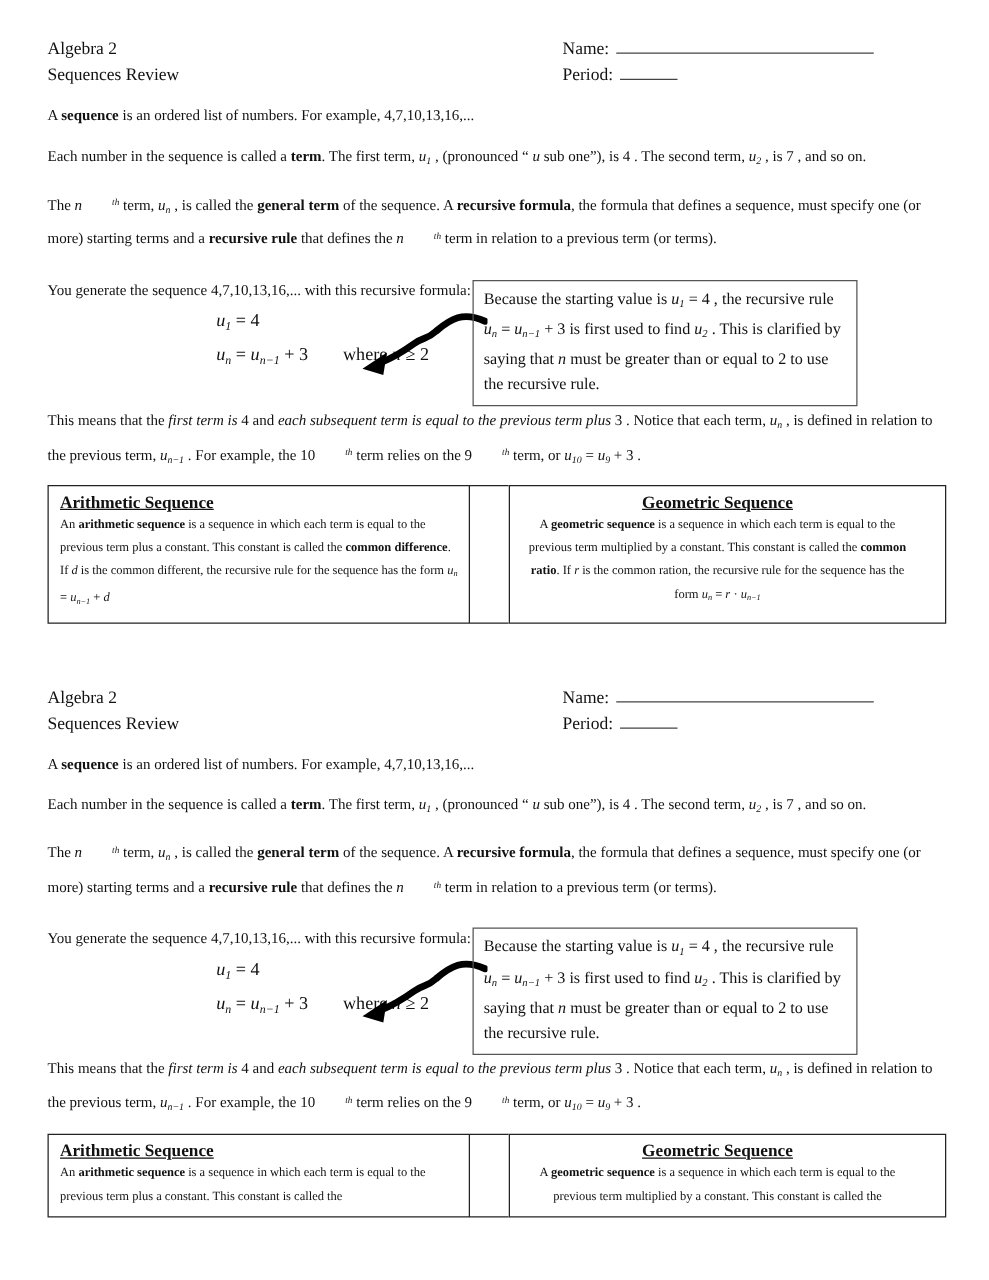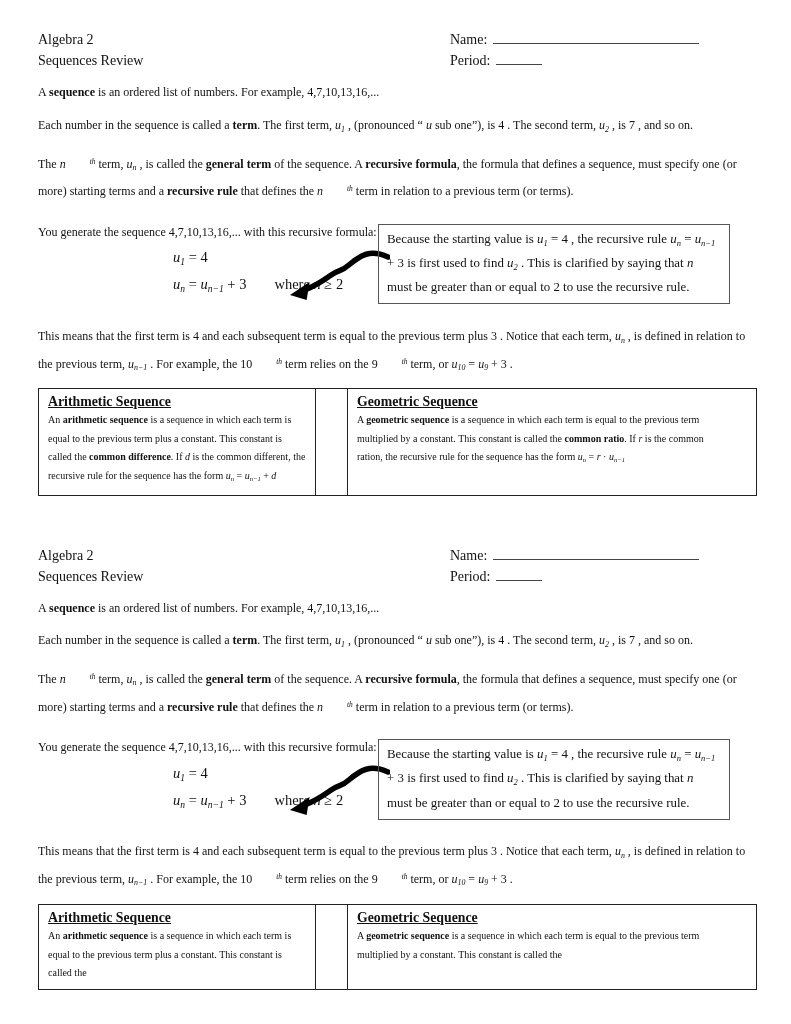--- a/index.html
+++ b/index.html
@@ -15,45 +15,45 @@
   
   .hdr { position: relative; font-size: 14px; line-height: 21px; }
   .hdr-right { position: absolute; left: 412px; top: 0; }
   .blank { display: inline-block; border-bottom: 1px solid #444; height: 13px; }
   .name-blank { width: 206px; margin-left: 6px; }
   .period-blank { width: 46px; margin-left: 6px; }
 
   
   .para { margin: 11px 0 0 0; font-size: 12px; line-height: 21.5px; }
   .b { font-weight: 700; }
-  .i { }
+  .i { font-style: italic; }
   .m { font-style: italic; }
   .sb { font-style: italic; font-size: 0.66em; vertical-align: -0.32em; }
   .sp { font-style: italic; font-size: 0.62em; vertical-align: 0.5em; margin-left: 24px; }
   .gap { margin-left: 28px; }
 
   
   .gen-row { position: relative; margin-top: 19px; min-height: 93px; }
   .gen-left { width: 350px; }
   .gen-p { margin: 0; }
   .formulas { margin: 3px 0 0 135px; font-size: 14.5px; }
   .formula { line-height: 23px; }
   .callout {
-    position: absolute; left: 340px; top: 2px; width: 352px;
+    position: absolute; left: 340px; top: 2px; width: 308px;
     border: 1px solid #555; padding: 4px 8px 6px 8px;
     font-size: 12.9px; line-height: 20.5px;
   }
   .arrow { position: absolute; left: 250px; top: 27px; width: 102px; height: 54px; }
 
   
   .seq-table { display: flex; align-items: stretch; margin-top: 10px; }
   .cell { border: 1px solid #222; background: #fff; }
-  .cell.left  { width: 278px; padding: 3px 9px 6px 9px; }
+  .cell.left  { width: 338px; padding: 3px 9px 6px 9px; }
   .cell.mid   { width: 31px; border-left: none; border-right: none; }
-  .cell.right { flex: 1; padding: 3px 25px 6px 9px; }
+  .cell.right { flex: 1; padding: 3px 25px 6px 9px; text-align: center; }
   .cell-title { font-weight: 700; text-decoration: underline; font-size: 13.8px; line-height: 19px; }
   .cell-body  { font-size: 10px; line-height: 18.6px; }
 </style>
 </head>
 <body>
 
 <div class="page" id="page">
   <section class="sheet">
 
     <header class="hdr">

